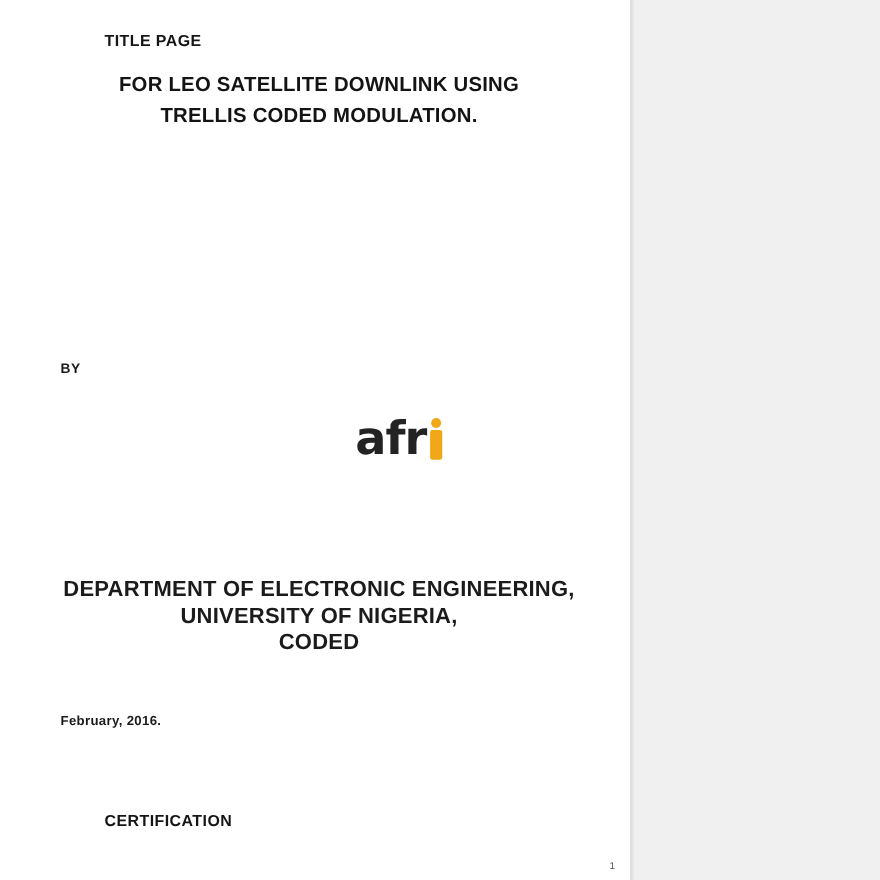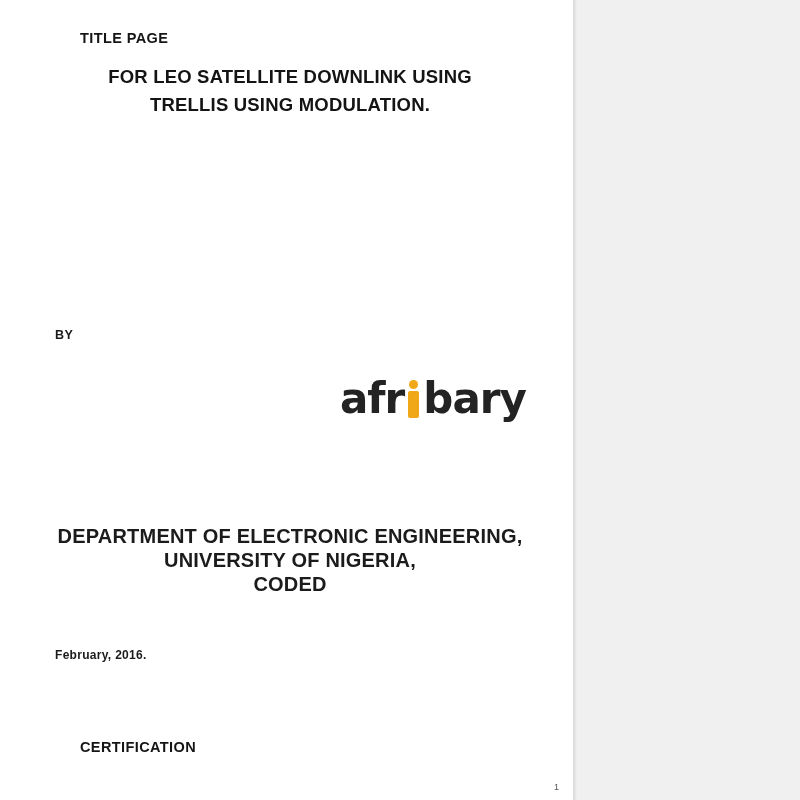--- a/index.html
+++ b/index.html
@@ -43,20 +43,21 @@
     width: 573px;
     height: 800px;
     color: #1b1b1b;
   }
   .section-label {
     position: absolute;
     font-size: 14.5px;
     font-weight: bold;
     letter-spacing: 0.4px;
     color: #151515;
+    margin-left: 15px;
   }
   #title-page-label {
     left: 80px;
     top: 30px;
   }
   #certification-label {
     left: 80px;
     top: 739px;
   }
   .title-block {
@@ -118,21 +119,21 @@
   .page-number {
     position: absolute;
     right: 14px;
     bottom: 8px;
     font-size: 9px;
     color: #555;
   }
   
   .watermark {
     position: absolute;
-    left: 340px;
+    left: 323px;
     top: 378px;
     display: flex;
     align-items: center;
     font-size: 42px;
     font-weight: bold;
     letter-spacing: -1px;
     color: #232323;
     line-height: 1;
     font-family: "DejaVu Sans", sans-serif;
   }
@@ -170,21 +171,21 @@
 
 <div class="viewer">
 
   <div class="page">
     <div class="doc-body">
 
       <div class="section-label" id="title-page-label">TITLE PAGE</div>
 
       <div class="title-block">
         <div>FOR LEO SATELLITE DOWNLINK USING</div>
-        <div>TRELLIS USING MODULATION.</div>
+        <div>TRELLIS CODED MODULATION.</div>
       </div>
 
       <div class="by-line">BY</div>
 
 
       <div class="dept-block">
         <div>DEPARTMENT OF ELECTRONIC ENGINEERING,</div>
         <div>UNIVERSITY OF NIGERIA,</div>
         <div>CODED</div>
       </div>
@@ -192,21 +193,20 @@
       <div class="date-block">February, 2016.</div>
 
       <div class="section-label" id="certification-label">CERTIFICATION</div>
 
       <div class="watermark">
         <span class="wm-part">afr</span>
         <span class="wm-mark">
           <span class="dot"></span>
           <span class="bar"></span>
         </span>
-        <span class="wm-part">bary</span>
       </div>
 
       <div class="page-number">1</div>
     </div>
   </div>
 
   <div class="page-shadow"></div>
 </div>
 
 </body></html>

